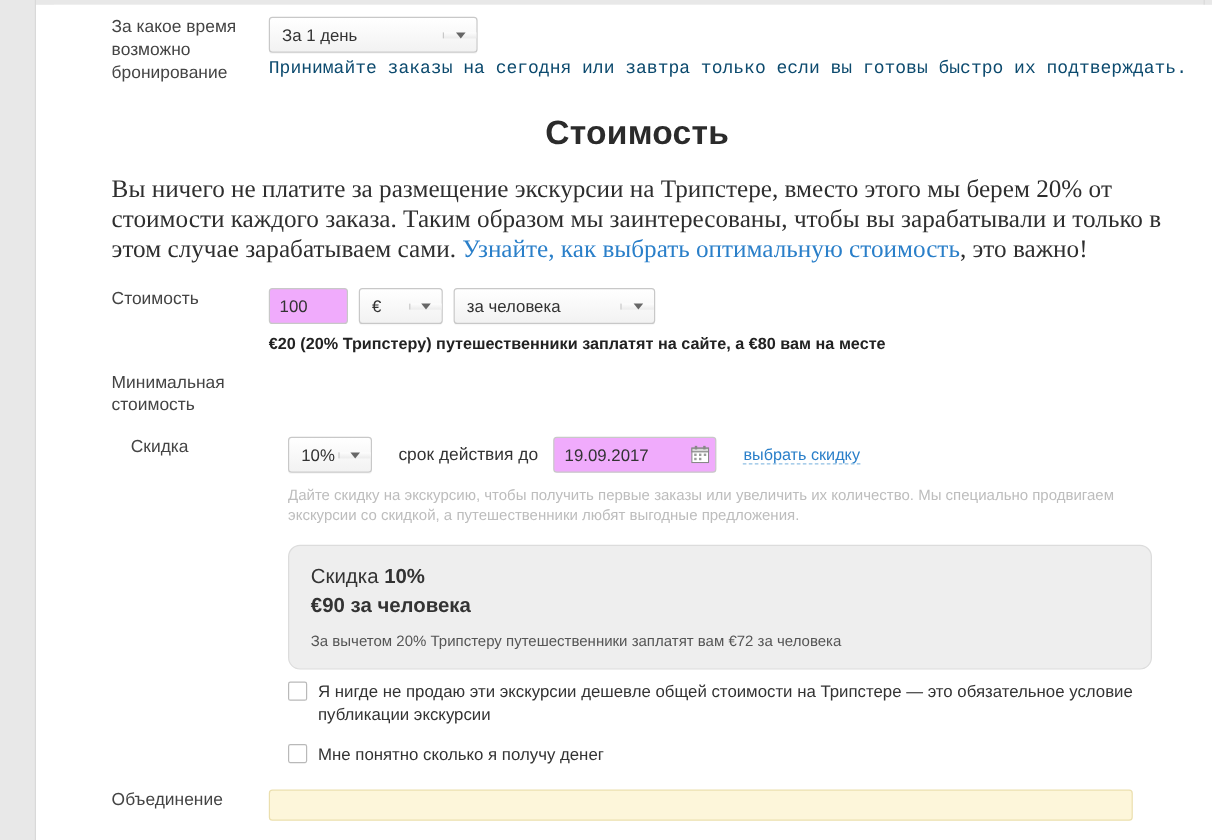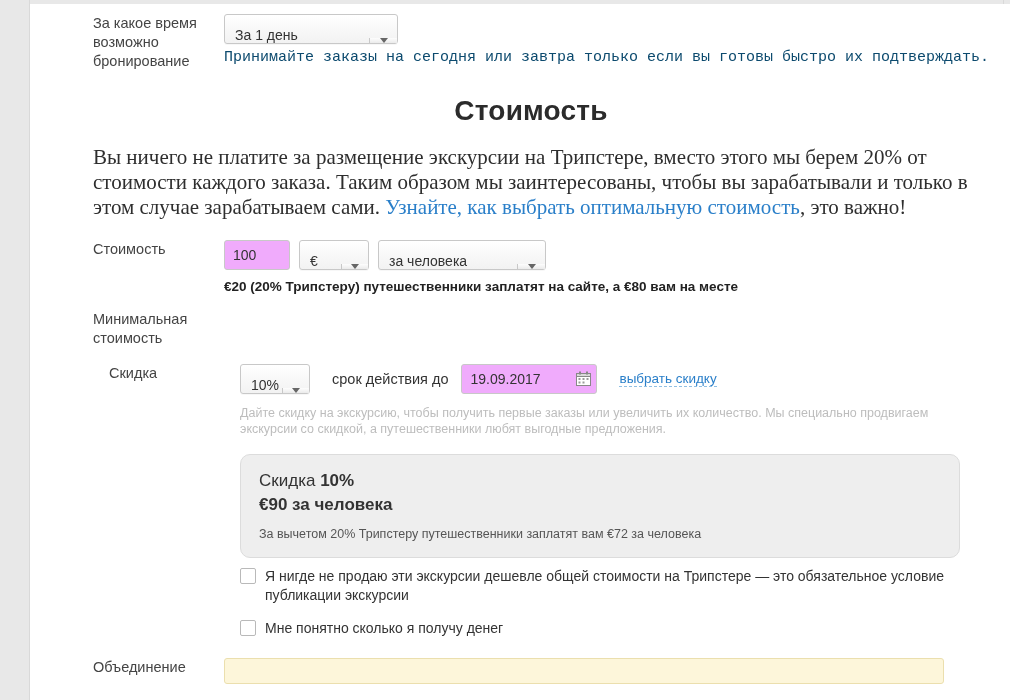--- a/index.html
+++ b/index.html
@@ -77,21 +77,21 @@
   }
   .hint-sm {
     color: #bdbdbd;
     font-size: 12.5px;
     line-height: 16px;
   }
 
   
   .select {
     display: inline-flex;
-    align-items: flex-end;
+    align-items: center;
     height: 30px;
     border: 1px solid #c8c8c8;
     background: linear-gradient(#ffffff, #f2f2f2);
     border-radius: 3px;
     vertical-align: middle;
     box-shadow: 0 1px 0 rgba(0,0,0,0.03);
   }
   .select .sel-text {
     display: flex;
     align-items: center;

